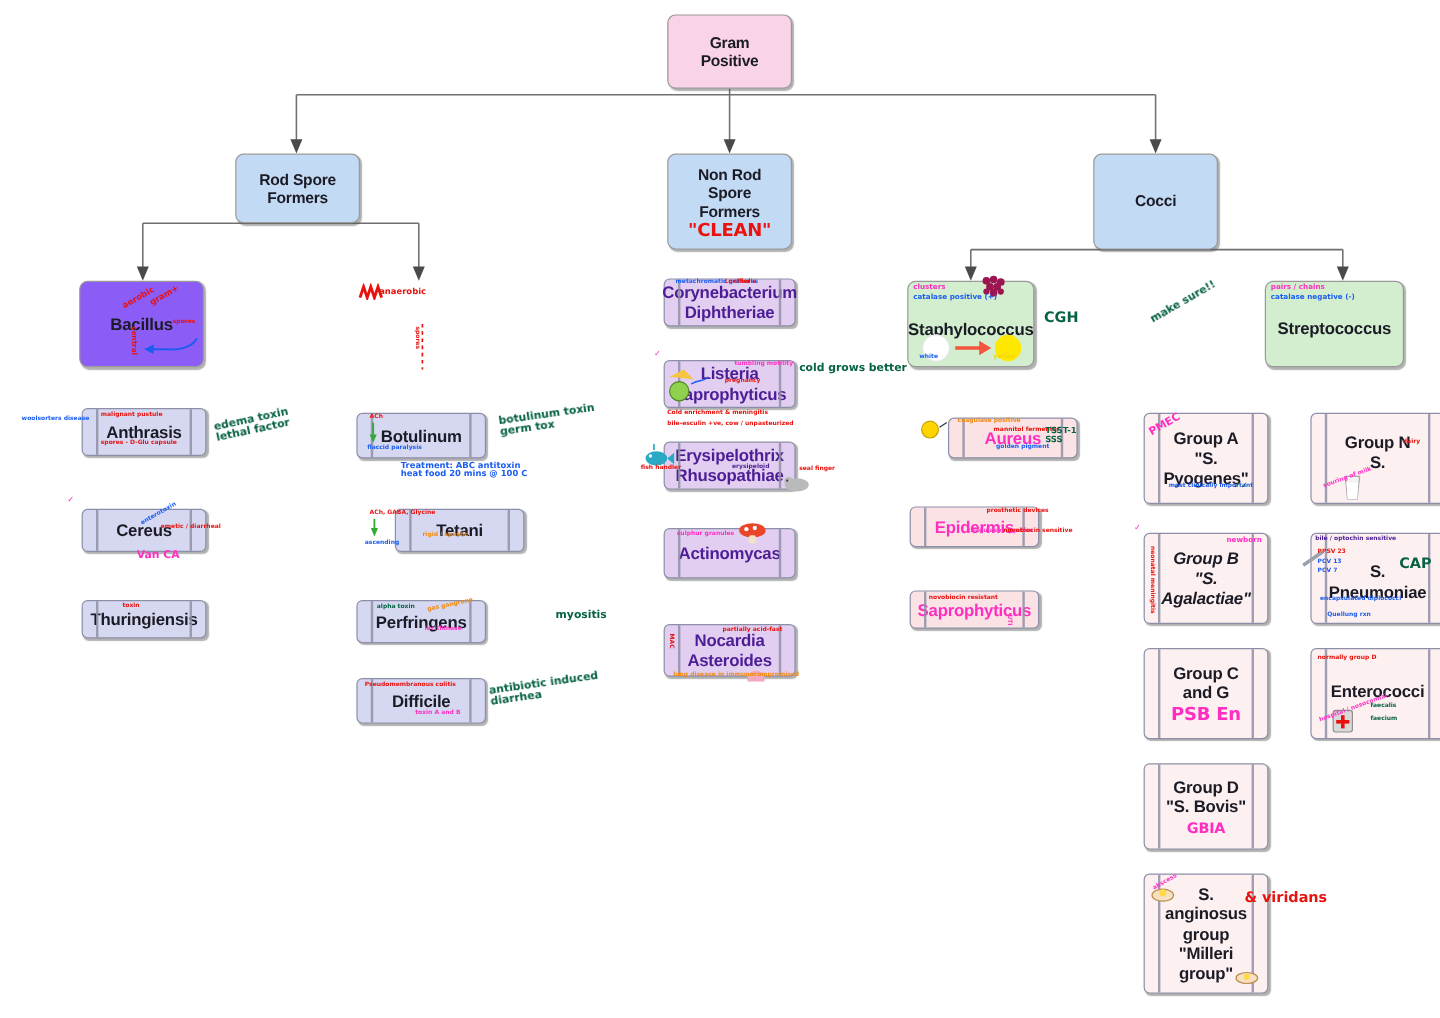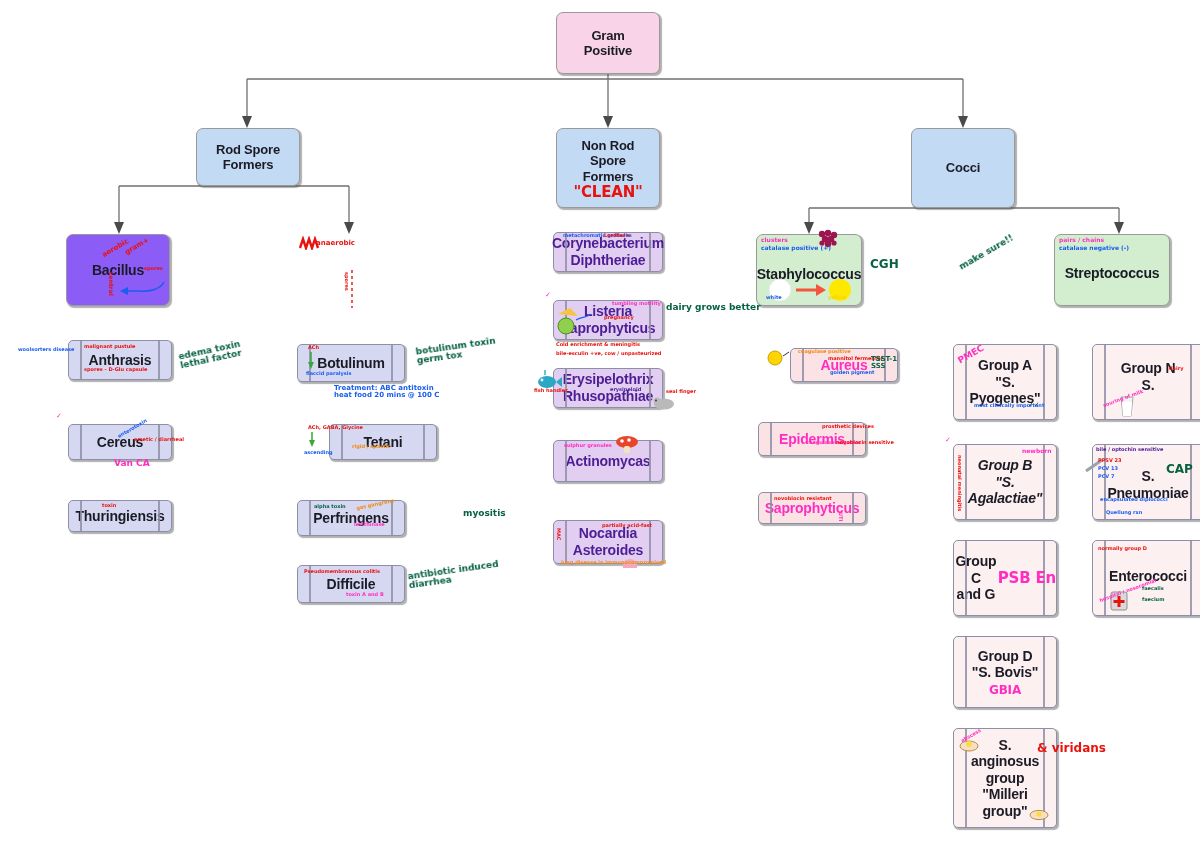--- a/index.html
+++ b/index.html
@@ -252,21 +252,21 @@
   <div class="hw red tiny" style="left:588px;top:233px;">Loeffler's</div>
 
   <div class="node species purple rail" style="left:537px;top:300px;width:110px;height:40px;">
     <span class="lbl">Listeria
 Saprophyticus</span>
   </div>
   <div class="hw pink tiny" style="left:596px;top:301px;">tumbling motility</div>
   <div class="hw red tiny" style="left:588px;top:315px;">pregnancy</div>
   <div class="hw red tiny" style="left:540px;top:342px;">Cold enrichment &amp; meningitis</div>
   <div class="hw red tiny" style="left:540px;top:351px;">bile-esculin +ve, cow / unpasteurized</div>
-  <div class="hw dkgreen md scrawl" style="left:650px;top:303px;">dairy grows better</div>
+  <div class="hw dkgreen md scrawl" style="left:650px;top:303px;">cold grows better</div>
   <div class="hw pink sm" style="left:529px;top:292px;">✓</div>
   <svg class="blob" style="left:538px;top:304px;" width="40" height="32">
     <circle cx="12" cy="22" r="8" fill="#8fd14f" stroke="#4f8a1f"></circle>
     <path d="M4 10 L16 4 L24 12 Z" fill="#f5c542"></path>
     <path d="M22 16 C28 12, 34 14, 36 10" stroke="#1a5df0" stroke-width="1.2" fill="none"></path>
   </svg>
 
   <div class="node species purple rail" style="left:537px;top:368px;width:110px;height:40px;">
     <span class="lbl">Erysipelothrix
 Rhusopathiae</span>
@@ -345,21 +345,21 @@
 
   <div class="node species white rail" style="left:937px;top:444px;width:104px;height:76px;font-style:italic;">
     <span class="lbl">Group B
 "S.
 Agalactiae"</span>
   </div>
   <div class="hw pink xs" style="left:1006px;top:448px;">newborn</div>
   <div class="hw red tiny vert" style="left:941px;top:455px;">neonatal meningitis</div>
   <div class="hw pink sm" style="left:929px;top:437px;">✓</div>
 
-  <div class="node species white rail" style="left:937px;top:540px;width:104px;height:76px;flex-direction:row;">
+  <div class="node species white rail" style="left:937px;top:540px;width:104px;height:76px;flex-direction:column;">
     <span class="lbl">Group C
 and G</span>
     <span class="hw pink xl" style="position:static;margin-top:2px;">PSB En</span>
   </div>
 
   <div class="node species white rail" style="left:937px;top:636px;width:104px;height:72px;flex-direction:column;">
     <span class="lbl">Group D
 "S. Bovis"</span>
     <span class="hw pink lg" style="position:static;margin-top:3px;">GBIA</span>
   </div>

